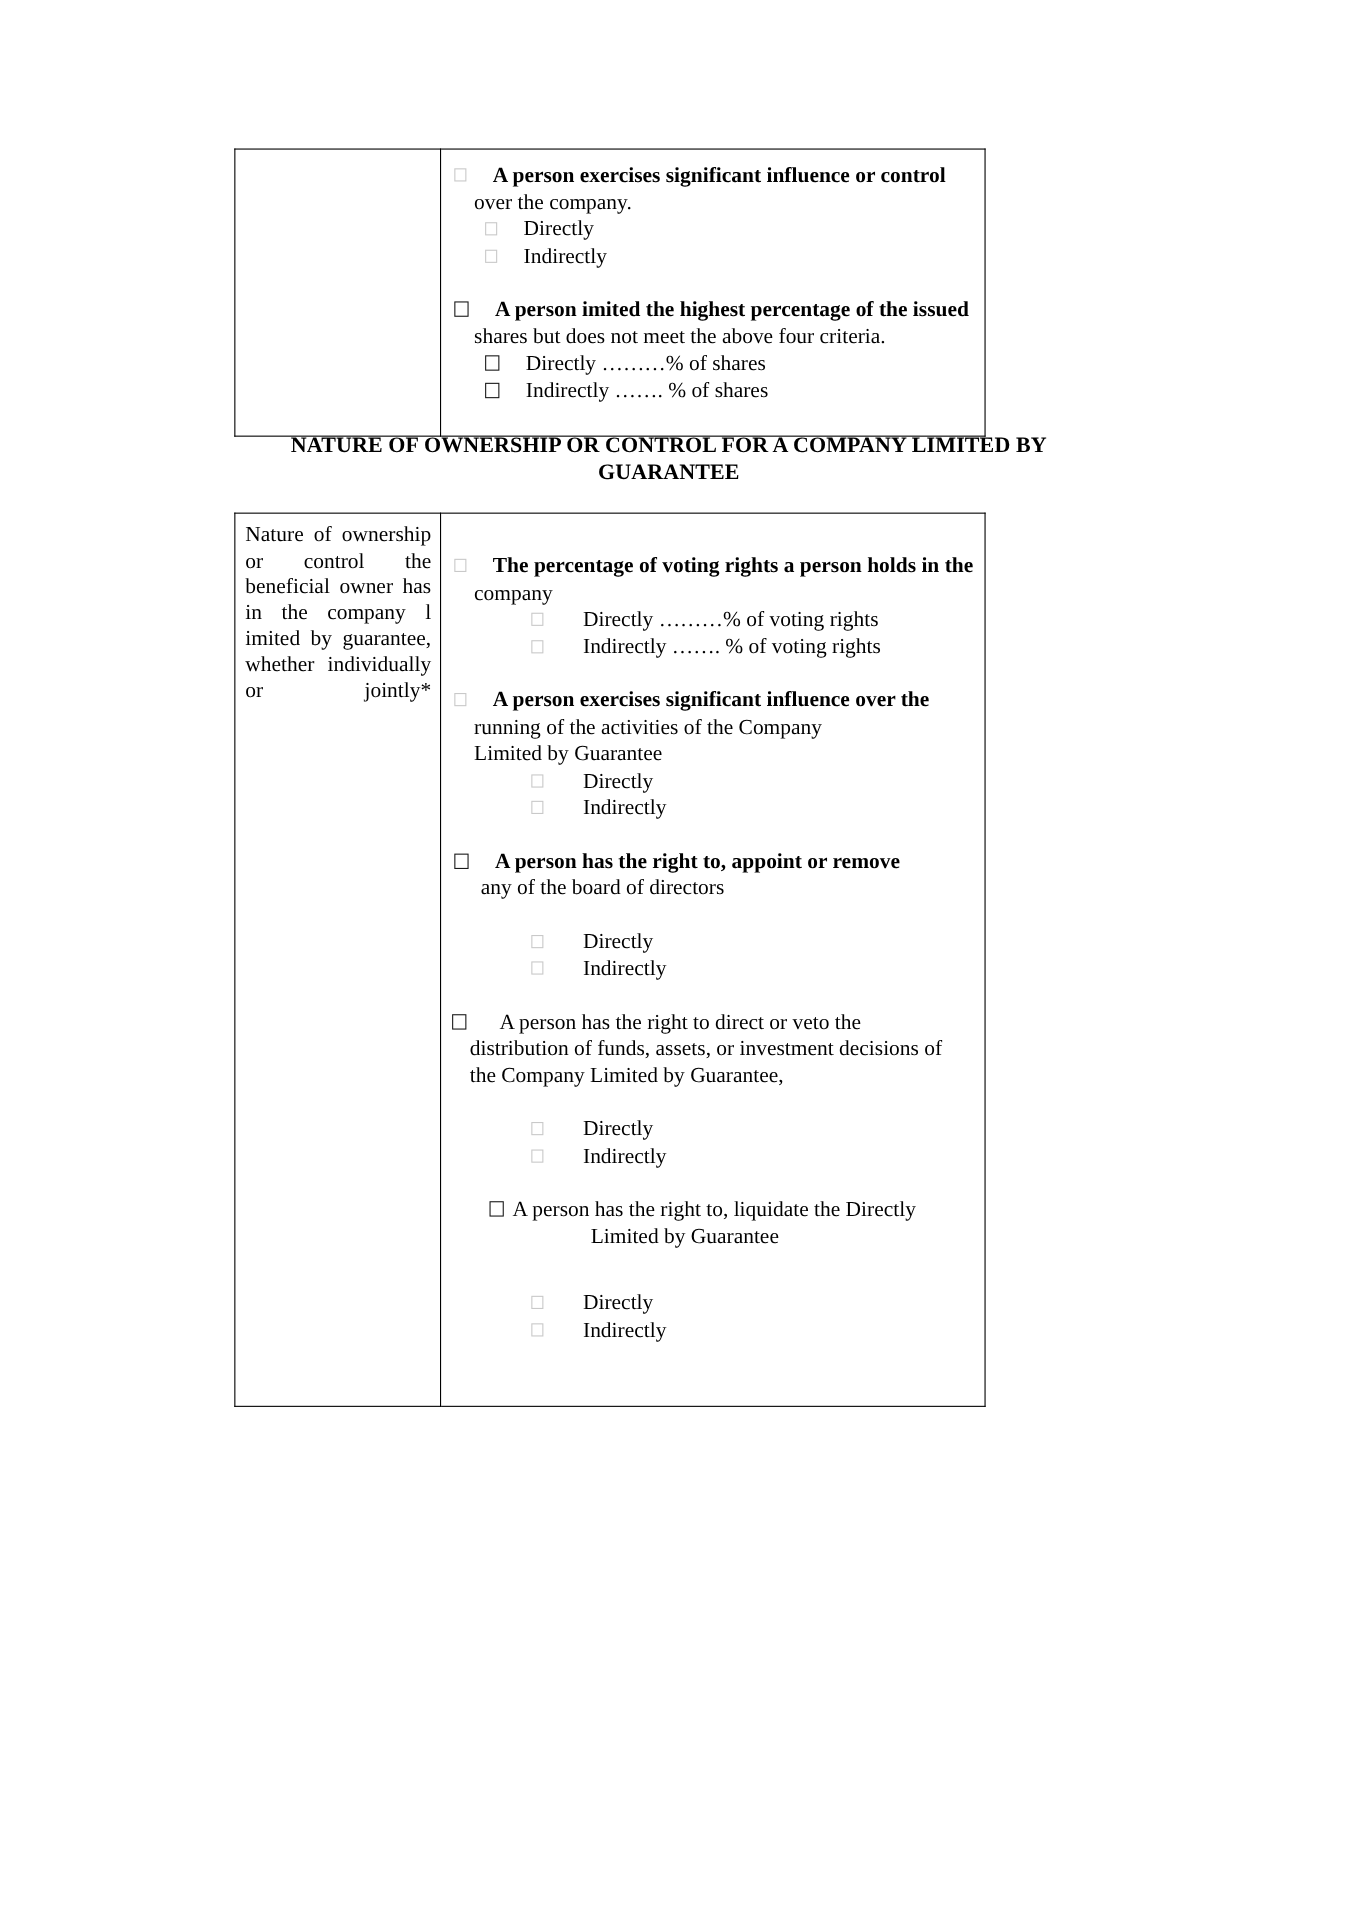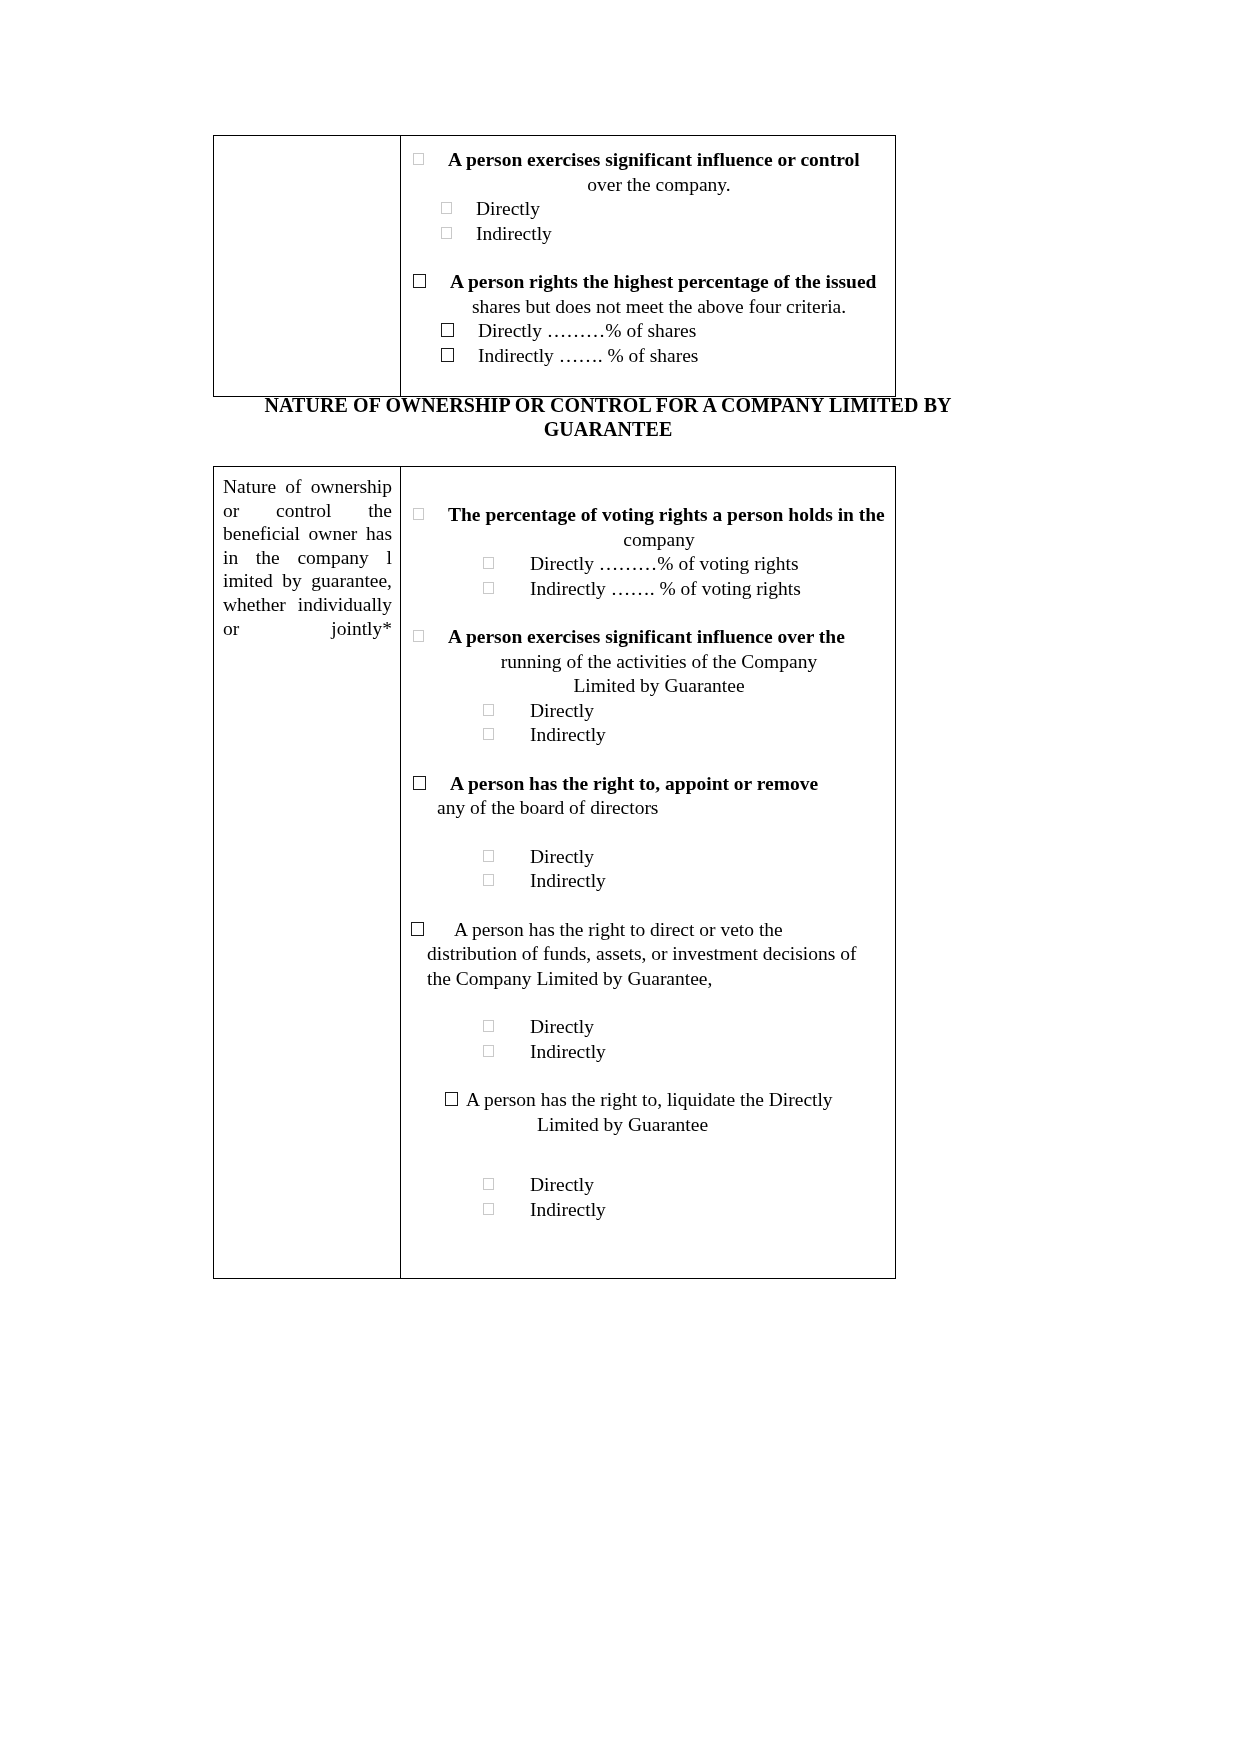--- a/index.html
+++ b/index.html
@@ -103,21 +103,21 @@
   .ind-0b { padding-left: 4px; }
   .gap-24 { width: 24px; flex: 0 0 24px; }
   .gap-30 { width: 30px; flex: 0 0 30px; }
   .gap-36 { width: 36px; flex: 0 0 36px; }
   .gap-8  { width: 8px;  flex: 0 0 8px; }
 
   .sub1 { padding-left: 34px; }
   .sub2 { padding-left: 76px; }
 
   .cont { padding-left: 30px; }
-  .cont-b { padding-left: 24px; text-align: center; }
+  .cont-b { padding-left: 24px; }
   .cont-c { padding-left: 20px; }
 
   
   #section-heading {
     position: absolute;
     left: 213px;
     top: 393px;
     width: 790px;
     font-weight: bold;
     font-size: 20px;
@@ -160,21 +160,21 @@
               <span class="txt">Indirectly</span>
             </div>
           </div>
 
           <div class="spacer-md"></div>
 
           <div class="blk">
             <div class="row ind-0">
               <span class="cb cb-dark"></span>
               <span class="gap-24"></span>
-              <span class="txt">A person rights the highest percentage of the issued</span>
+              <span class="txt">A person imited the highest percentage of the issued</span>
             </div>
             <div class="row cont-b">
               <span class="txt">shares but does not meet the above four criteria.</span>
             </div>
             <div class="row sub1">
               <span class="cb cb-dark"></span>
               <span class="gap-24"></span>
               <span class="txt">Directly ………% of shares</span>
             </div>
             <div class="row sub1">

